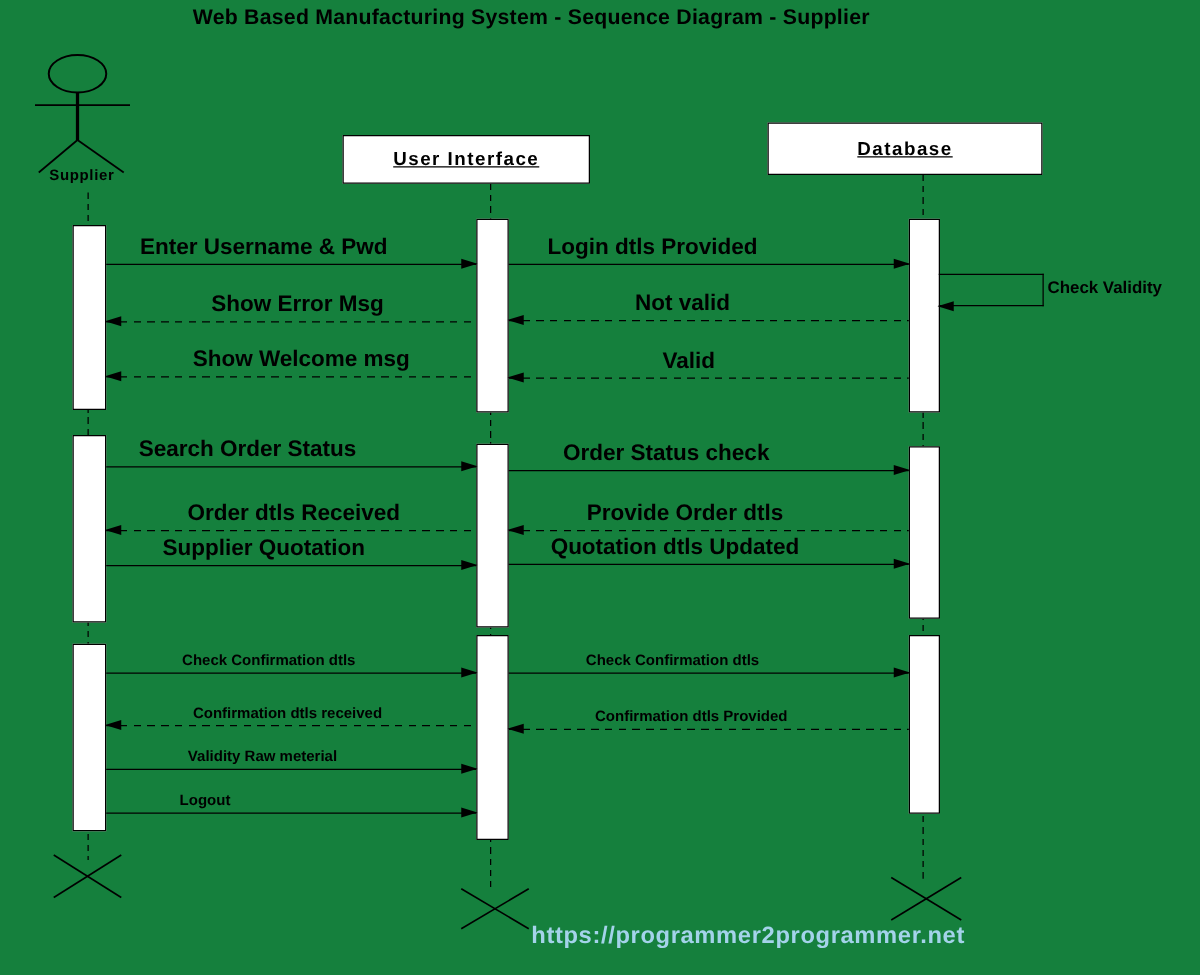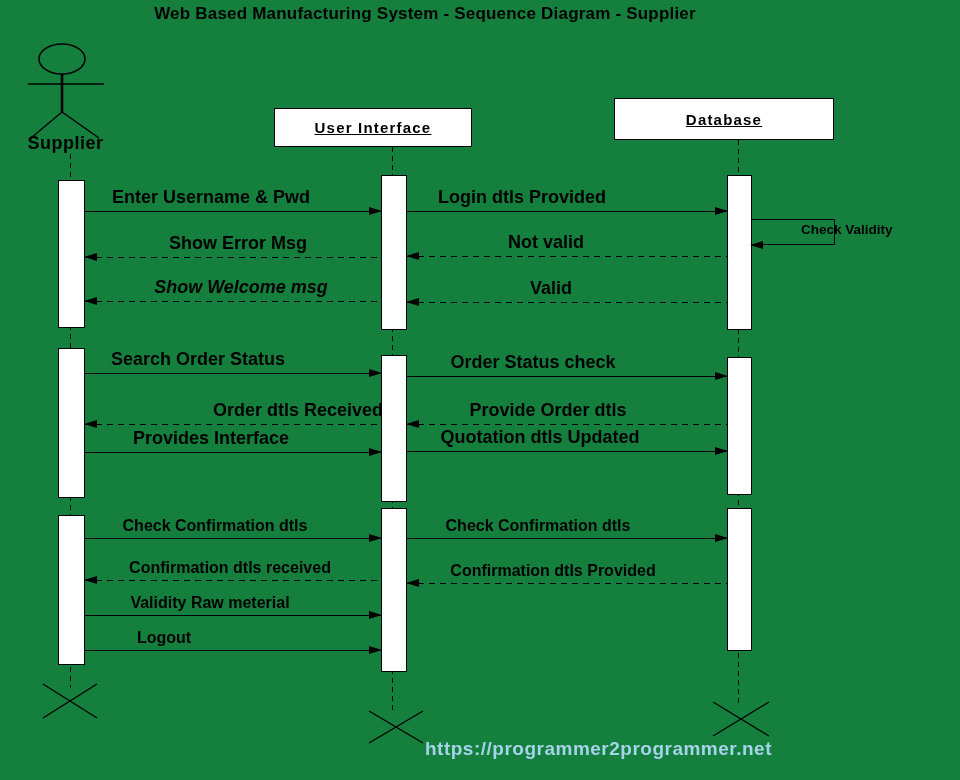--- a/index.html
+++ b/index.html
@@ -34,37 +34,37 @@
   .msg.dashed .mline {
     background:repeating-linear-gradient(90deg,#000 0 6px,transparent 6px 11px);
   }
   .ahead { position:absolute; width:0; height:0; top:-4px; }
   .ahead.r { right:-1px; border-left:13px solid #000; border-top:4px solid transparent; border-bottom:4px solid transparent; }
   .ahead.l { left:-1px;  border-right:13px solid #000; border-top:4px solid transparent; border-bottom:4px solid transparent; }
   .mlabel {
     position:absolute; left:0; right:0; bottom:3px; text-align:center;
     font-weight:bold; font-size:18px; white-space:nowrap;
   }
-  .msg.small .mlabel { font-size:16px; }
+  .msg.small .mlabel { font-size:12px; }
   
   .selfmsg {
     position:absolute; left:751px; top:219px; width:84px; height:26px;
     border-top:1px solid #000; border-right:1px solid #000; border-bottom:1px solid #000;
     box-sizing:border-box; z-index:3;
   }
   .selfmsg .ahead.l { top:auto; bottom:-5px; }
   .self-label {
-    position:absolute; left:801px; top:222px;
+    position:absolute; left:838px; top:222px;
     font-weight:bold; font-size:13.5px; white-space:nowrap; z-index:3;
   }
   
   .actor-svg { position:absolute; left:18px; top:42px; z-index:2; }
   .actor-label {
     position:absolute; left:18px; top:133px; width:95px; text-align:center;
-    font-weight:bold; font-size:18px; letter-spacing:0.5px; z-index:2;
+    font-weight:bold; font-size:12px; letter-spacing:0.5px; z-index:2;
   }
   
   .xmark { position:absolute; z-index:2; }
   .xmark line { stroke:#000; stroke-width:1.3; }
   
   .watermark {
     position:absolute; left:425px; top:738px;
     font-size:19px; font-weight:bold; letter-spacing:0.5px; white-space:nowrap;text-align:right;
   }
 </style>
@@ -121,21 +121,21 @@
     <div class="mlabel" style="transform:translateX(5px);">Show Error Msg</div>
   </div>
   <div class="msg dashed" style="left:407px;top:256px;width:320px;">
     <div class="mline"></div>
     <div class="ahead l"></div>
     <div class="mlabel" style="transform:translateX(-21px);margin-top:12px;">Not valid</div>
   </div>
   <div class="msg dashed" style="left:85px;top:301px;width:296px;">
     <div class="mline"></div>
     <div class="ahead l"></div>
-    <div class="mlabel" style="transform:translateX(8px);font-style:italic;">Show Welcome msg</div>
+    <div class="mlabel" style="transform:translateX(8px);">Show Welcome msg</div>
   </div>
   <div class="msg dashed" style="left:407px;top:302px;width:320px;">
     <div class="mline"></div>
     <div class="ahead l"></div>
     <div class="mlabel" style="transform:translateX(-26px);margin-left:20px;">Valid</div>
   </div>
 
   <div class="selfmsg">
     <div class="ahead l"></div>
   </div>
@@ -147,31 +147,31 @@
     <div class="mlabel" style="transform:translateX(-35px);">Search Order Status</div>
   </div>
   <div class="msg" style="left:407px;top:376px;width:320px;">
     <div class="mline"></div>
     <div class="ahead r"></div>
     <div class="mlabel" style="transform:translateX(-34px);">Order Status check</div>
   </div>
   <div class="msg dashed" style="left:85px;top:424px;width:296px;">
     <div class="mline"></div>
     <div class="ahead l"></div>
-    <div class="mlabel" style="transform:translateX(2px);text-align:right;">Order dtls Received</div>
+    <div class="mlabel" style="transform:translateX(2px);">Order dtls Received</div>
   </div>
   <div class="msg dashed" style="left:407px;top:424px;width:320px;">
     <div class="mline"></div>
     <div class="ahead l"></div>
     <div class="mlabel" style="transform:translateX(-19px);">Provide Order dtls</div>
   </div>
   <div class="msg" style="left:85px;top:452px;width:296px;">
     <div class="mline"></div>
     <div class="ahead r"></div>
-    <div class="mlabel" style="transform:translateX(-22px);">Provides Interface</div>
+    <div class="mlabel" style="transform:translateX(-22px);">Supplier Quotation</div>
   </div>
   <div class="msg" style="left:407px;top:451px;width:320px;">
     <div class="mline"></div>
     <div class="ahead r"></div>
     <div class="mlabel" style="transform:translateX(-27px);">Quotation dtls Updated</div>
   </div>
 
   <div class="msg small" style="left:85px;top:538px;width:296px;">
     <div class="mline"></div>
     <div class="ahead r"></div>

